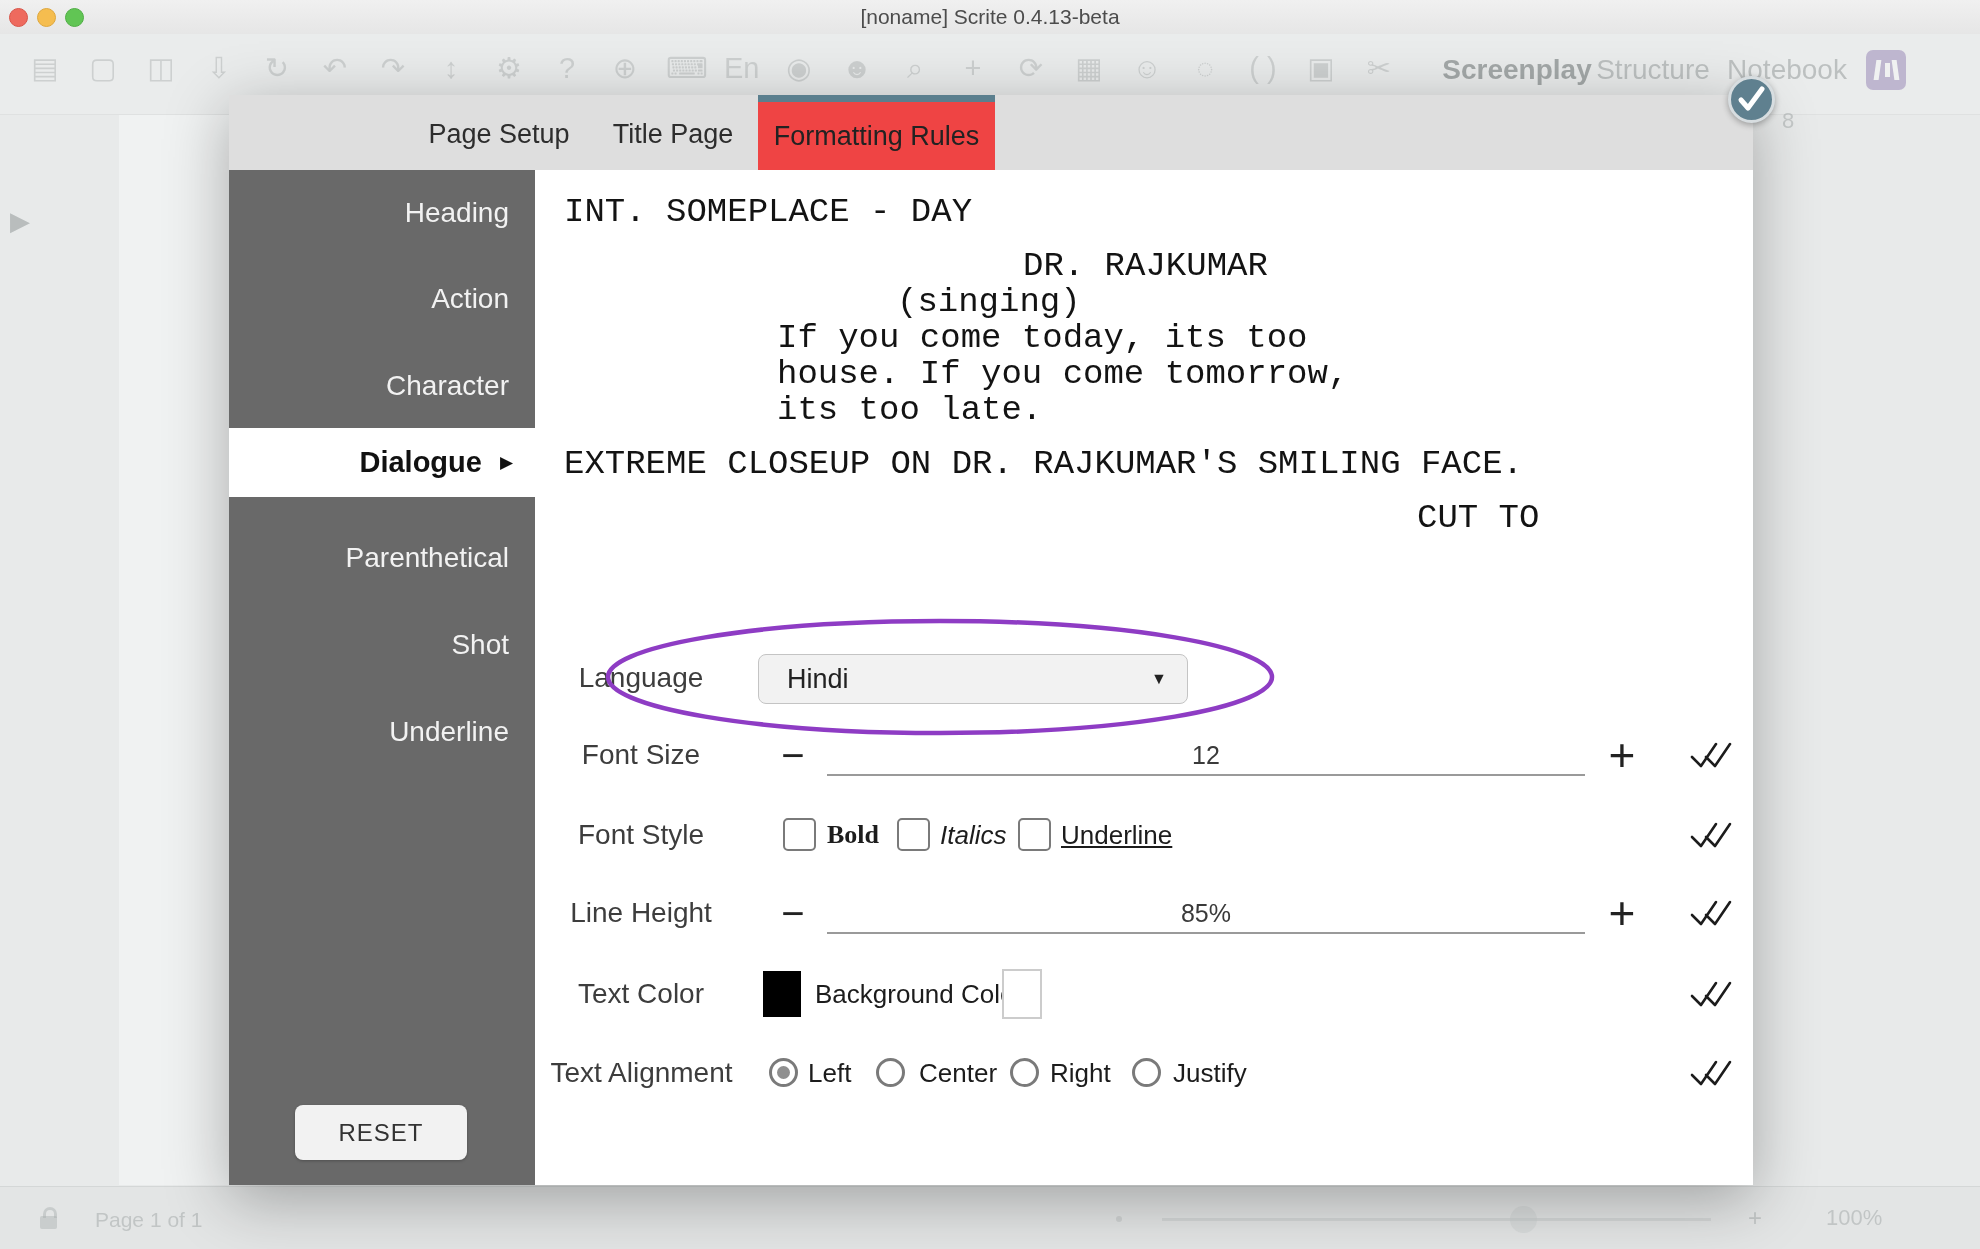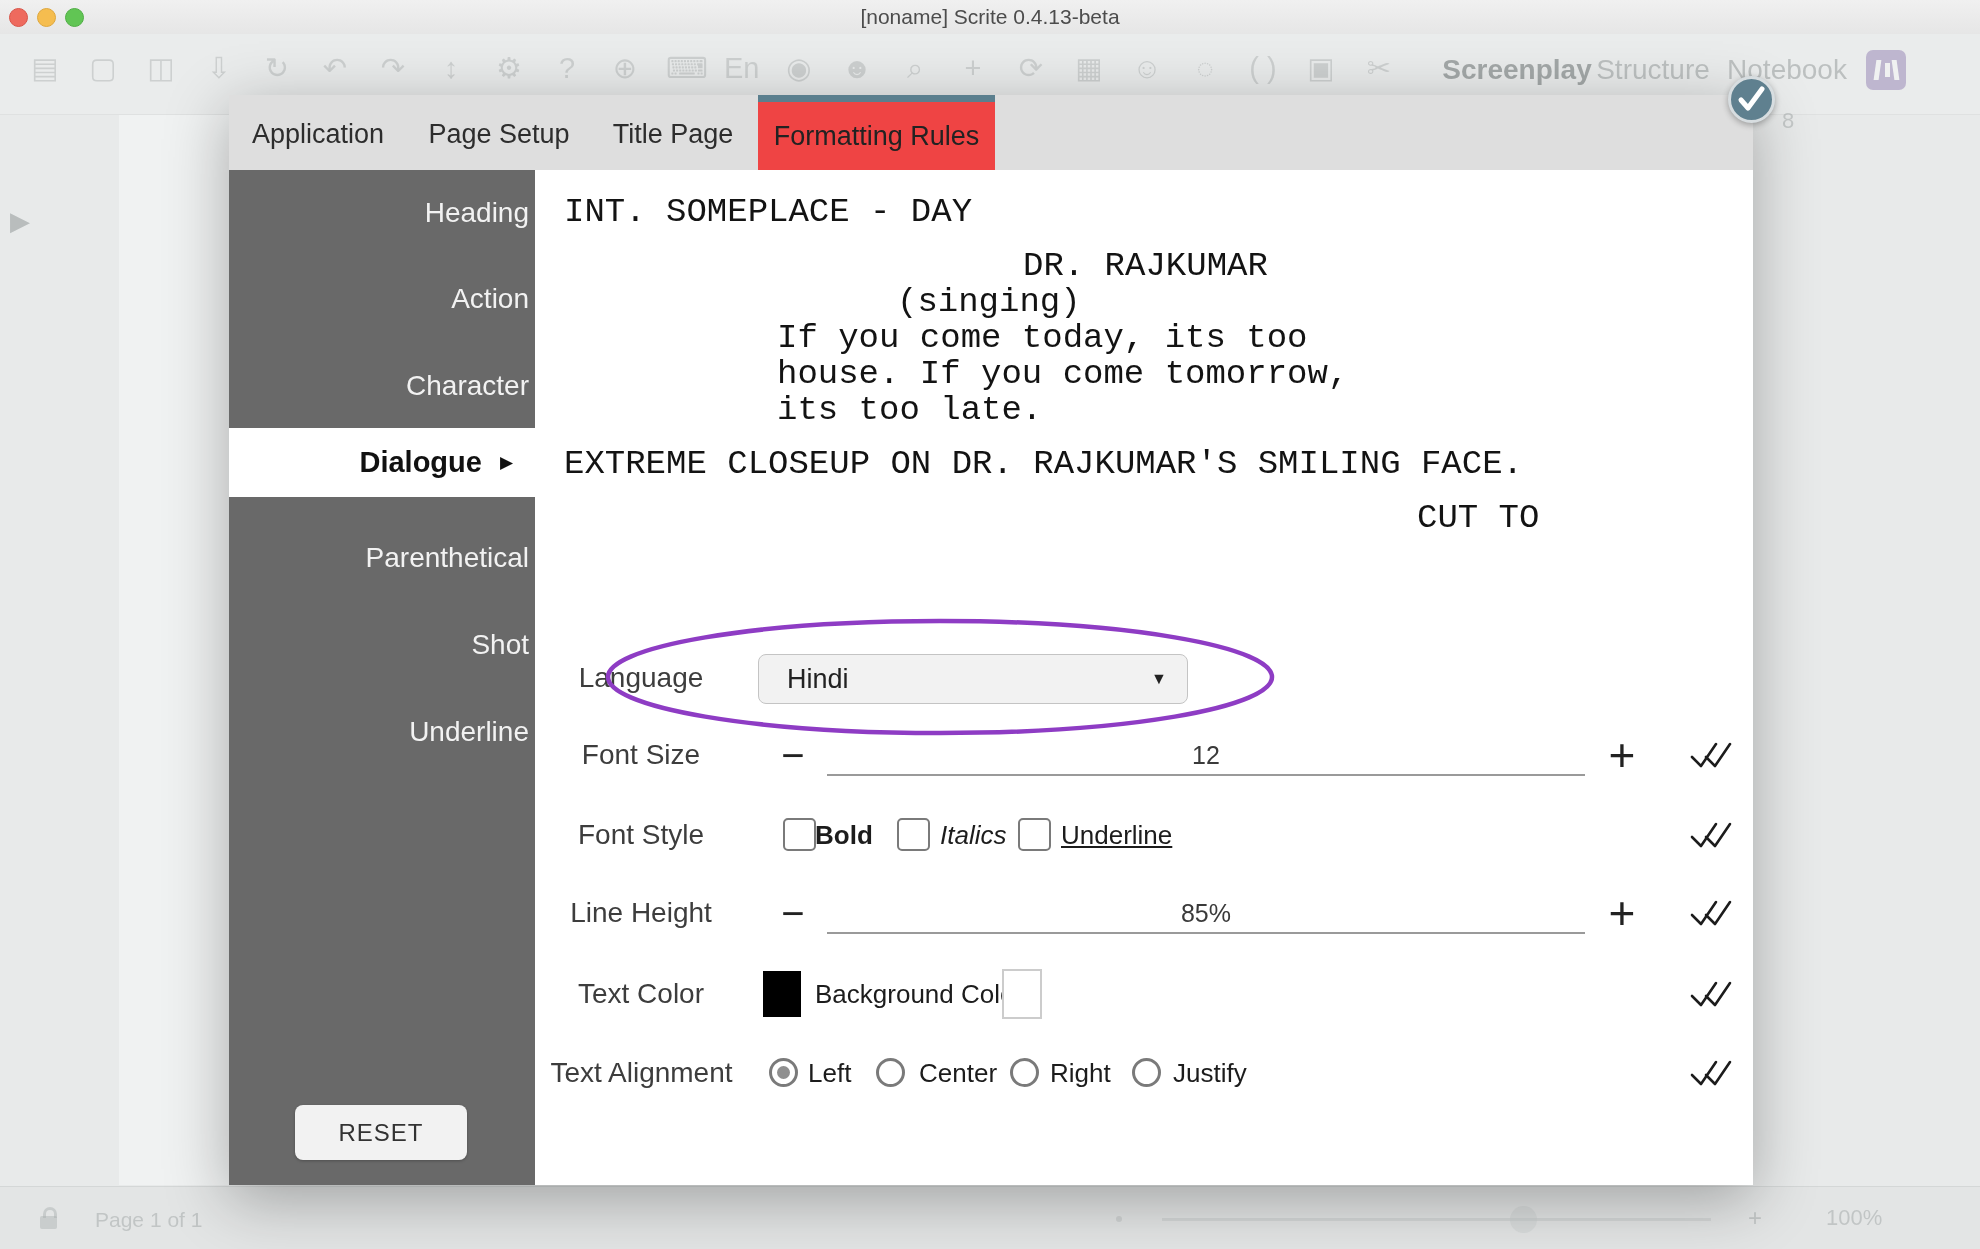--- a/index.html
+++ b/index.html
@@ -46,21 +46,21 @@
     box-shadow:0 14px 60px rgba(0,0,0,.30);}
   .tabbar{left:0;top:0;width:1524px;height:75px;background:#dedede;}
   .dtab{top:0;height:75px;line-height:78px;font-size:27px;color:#2d2d2d;transform:translateX(-50%);white-space:nowrap;}
   .activetab{left:529px;top:0;width:237px;height:75px;background:#ef4444;
     border-top:7px solid #5b7f8e;box-sizing:border-box;}
   .activetab .lbl{position:absolute;left:0;top:0;width:100%;height:68px;line-height:68px;
     text-align:center;font-size:27px;color:#222;}
 
   .sidebar{left:0;top:75px;width:306px;height:1015px;background:#696969;}
   .sb-item{left:0;width:360px;height:44px;line-height:44px;text-align:right;
-    padding-right:60px;box-sizing:border-box;font-size:28px;color:#f2f2f2;}
+    padding-right:80px;box-sizing:border-box;font-size:28px;color:#f2f2f2;}
   .sb-selected{left:0;top:258px;width:306px;height:69px;background:#ffffff;
     display:flex;align-items:center;justify-content:flex-end;padding-right:22px;box-sizing:border-box;}
   .sb-selected .name{font-size:29px;font-weight:bold;color:#111;}
   .sb-selected .arr{font-size:17px;color:#111;margin-left:18px;}
   .resetbtn{left:66px;top:935px;width:172px;height:55px;background:#f2f2f2;border-radius:8px;
     text-align:center;line-height:55px;font-size:24px;color:#333;letter-spacing:1px;
     box-shadow:0 1px 3px rgba(0,0,0,.25);}
 
   .content{left:306px;top:75px;width:1218px;height:1015px;background:#fff;}
 
@@ -162,21 +162,20 @@
 <div class="abs pagetext st">Page 1 of 1</div>
 <div class="abs zoomdot st"></div>
 <div class="abs zoomtrack st"></div>
 <div class="abs zoomknob st"></div>
 <div class="abs zoomplus st">+</div>
 <div class="abs zoomval st">100%</div>
 
 <div class="abs dialog">
 
   <div class="abs tabbar">
-    <div class="abs dtab" style="left:89px;">Application</div>
     <div class="abs dtab" style="left:270px;">Page Setup</div>
     <div class="abs dtab" style="left:444px;">Title Page</div>
     <div class="abs activetab">
       <div class="lbl">Formatting Rules</div>
     </div>
   </div>
 
   <div class="abs sidebar">
     <div class="abs sb-item" style="top:21px;">Heading</div>
     <div class="abs sb-item" style="top:107px;">Action</div>
@@ -220,21 +219,21 @@
     <div class="abs valtext" style="top:570px;">12</div>
     <div class="abs valline" style="top:604px;"></div>
     <div class="abs stepplus" style="top:559px;">+</div>
     <svg class="abs dblcheck" style="top:568px;" viewBox="0 0 46 34">
       <polyline points="4,19 13,28 28,6" fill="none" stroke="#1c1c1c" stroke-width="2.6" stroke-linecap="round" stroke-linejoin="round"></polyline>
       <polyline points="18,19 27,28 42,6" fill="none" stroke="#1c1c1c" stroke-width="2.6" stroke-linecap="round" stroke-linejoin="round"></polyline>
     </svg>
 
     <div class="abs rowlabel" style="top:649px;">Font Style</div>
     <div class="abs chk" style="left:248px;"></div>
-    <div class="abs chklbl lbl-bold" style="left:280px;">Bold</div>
+    <div class="abs chklbl lbl-bold" style="left:292px;font-family:Liberation Serif, serif;">Bold</div>
     <div class="abs chk" style="left:362px;"></div>
     <div class="abs chklbl lbl-italic" style="left:405px;">Italics</div>
     <div class="abs chk" style="left:483px;"></div>
     <div class="abs chklbl lbl-under" style="left:526px;">Underline</div>
     <svg class="abs dblcheck" style="top:648px;" viewBox="0 0 46 34">
       <polyline points="4,19 13,28 28,6" fill="none" stroke="#1c1c1c" stroke-width="2.6" stroke-linecap="round" stroke-linejoin="round"></polyline>
       <polyline points="18,19 27,28 42,6" fill="none" stroke="#1c1c1c" stroke-width="2.6" stroke-linecap="round" stroke-linejoin="round"></polyline>
     </svg>
 
     <div class="abs rowlabel" style="top:727px;">Line Height</div>

